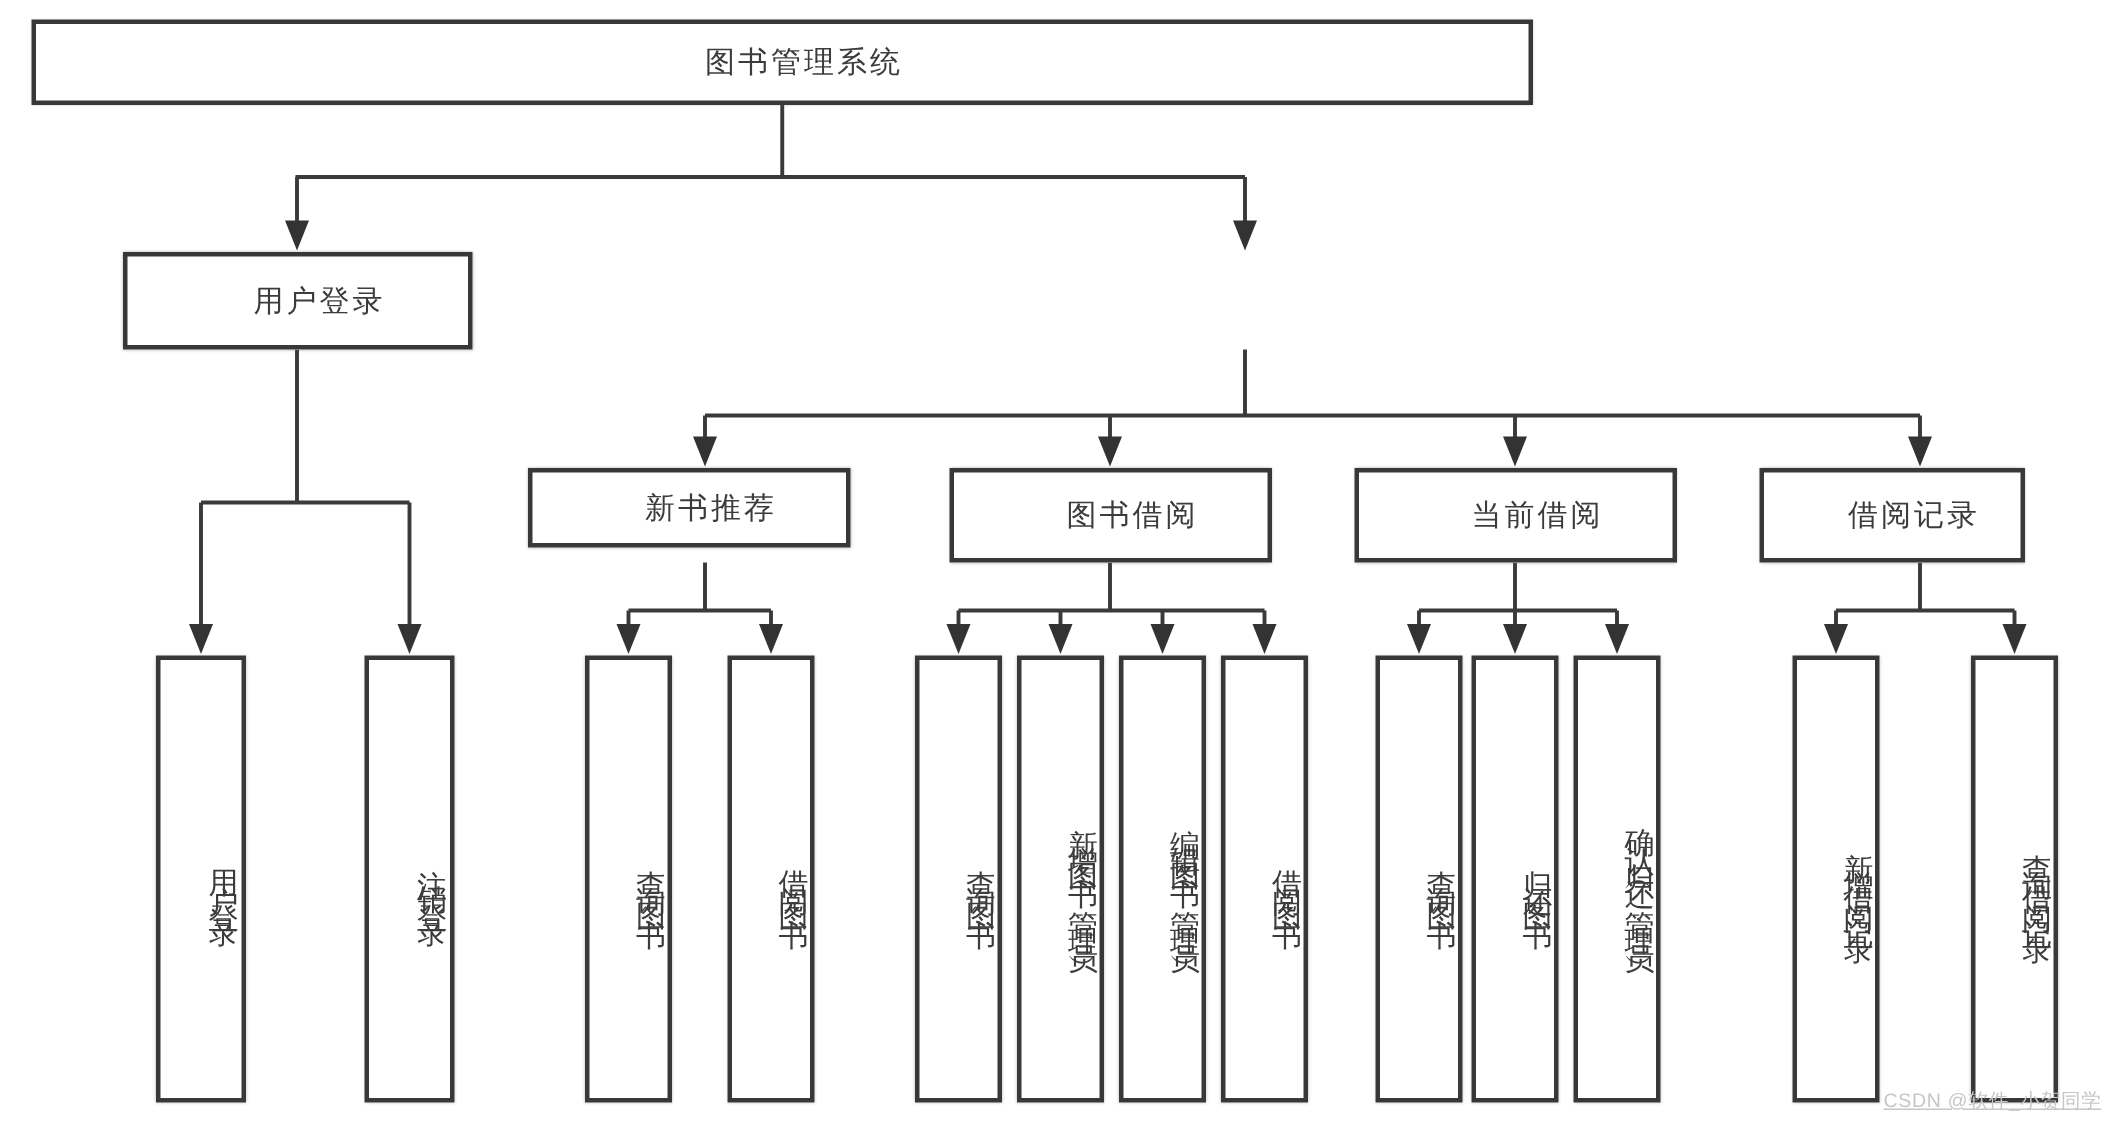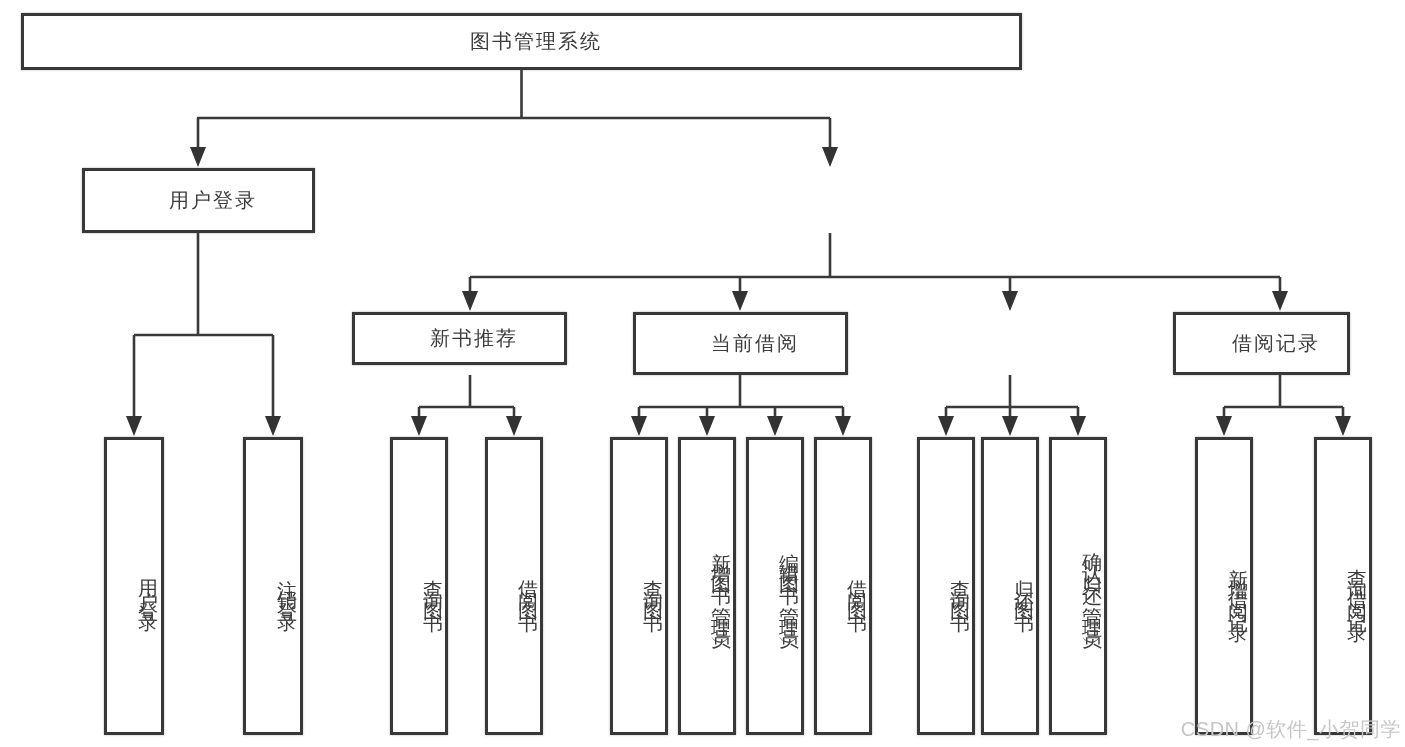--- a/index.html
+++ b/index.html
@@ -16,21 +16,21 @@
     box-shadow:0 0 2px rgba(90,90,90,.45);
     padding-left:29px;
   }
   .hbox .lbl { letter-spacing:2px; white-space:nowrap; }
   .vbox .lbl {
     writing-mode:vertical-rl; text-orientation:mixed;
     letter-spacing:11px; line-height:1; white-space:nowrap;
   }
   .watermark {
     position:absolute; right:4px; bottom:4px; z-index:10;
-    font-size:20px; color:#c6c6c6; letter-spacing:0.5px; white-space:nowrap;
+    font-size:13px; color:#c6c6c6; letter-spacing:0.5px; white-space:nowrap;text-decoration:underline;
   }
 </style>
 </head>
 <body>
 
 <div class="stage">
 
   <svg class="wires" viewBox="0 0 1405 747" xmlns="http://www.w3.org/2000/svg">
     <g stroke="#3a3a3a" stroke-width="2.6" fill="none">
 
@@ -79,20 +79,23 @@
   </div>
 
   <div class="box hbox" style="left:82px;top:168px;width:233px;height:65px">
     <span class="lbl">用户登录</span>
   </div>
 
   <div class="box hbox" style="left:352px;top:312px;width:215px;height:53px">
     <span class="lbl">新书推荐</span>
   </div>
   <div class="box hbox" style="left:633px;top:312px;width:215px;height:63px">
+    <span class="lbl">图书借阅</span>
+  </div>
+  <div class="box hbox" style="left:903px;top:312px;width:215px;height:63px">
     <span class="lbl">当前借阅</span>
   </div>
   <div class="box hbox" style="left:1173px;top:312px;width:177px;height:63px">
     <span class="lbl">借阅记录</span>
   </div>
 
   <div class="box vbox" style="left:104px;top:437px;width:60px;height:298px">
     <span class="lbl">用户登录</span>
   </div>
   <div class="box vbox" style="left:243px;top:437px;width:60px;height:298px">

